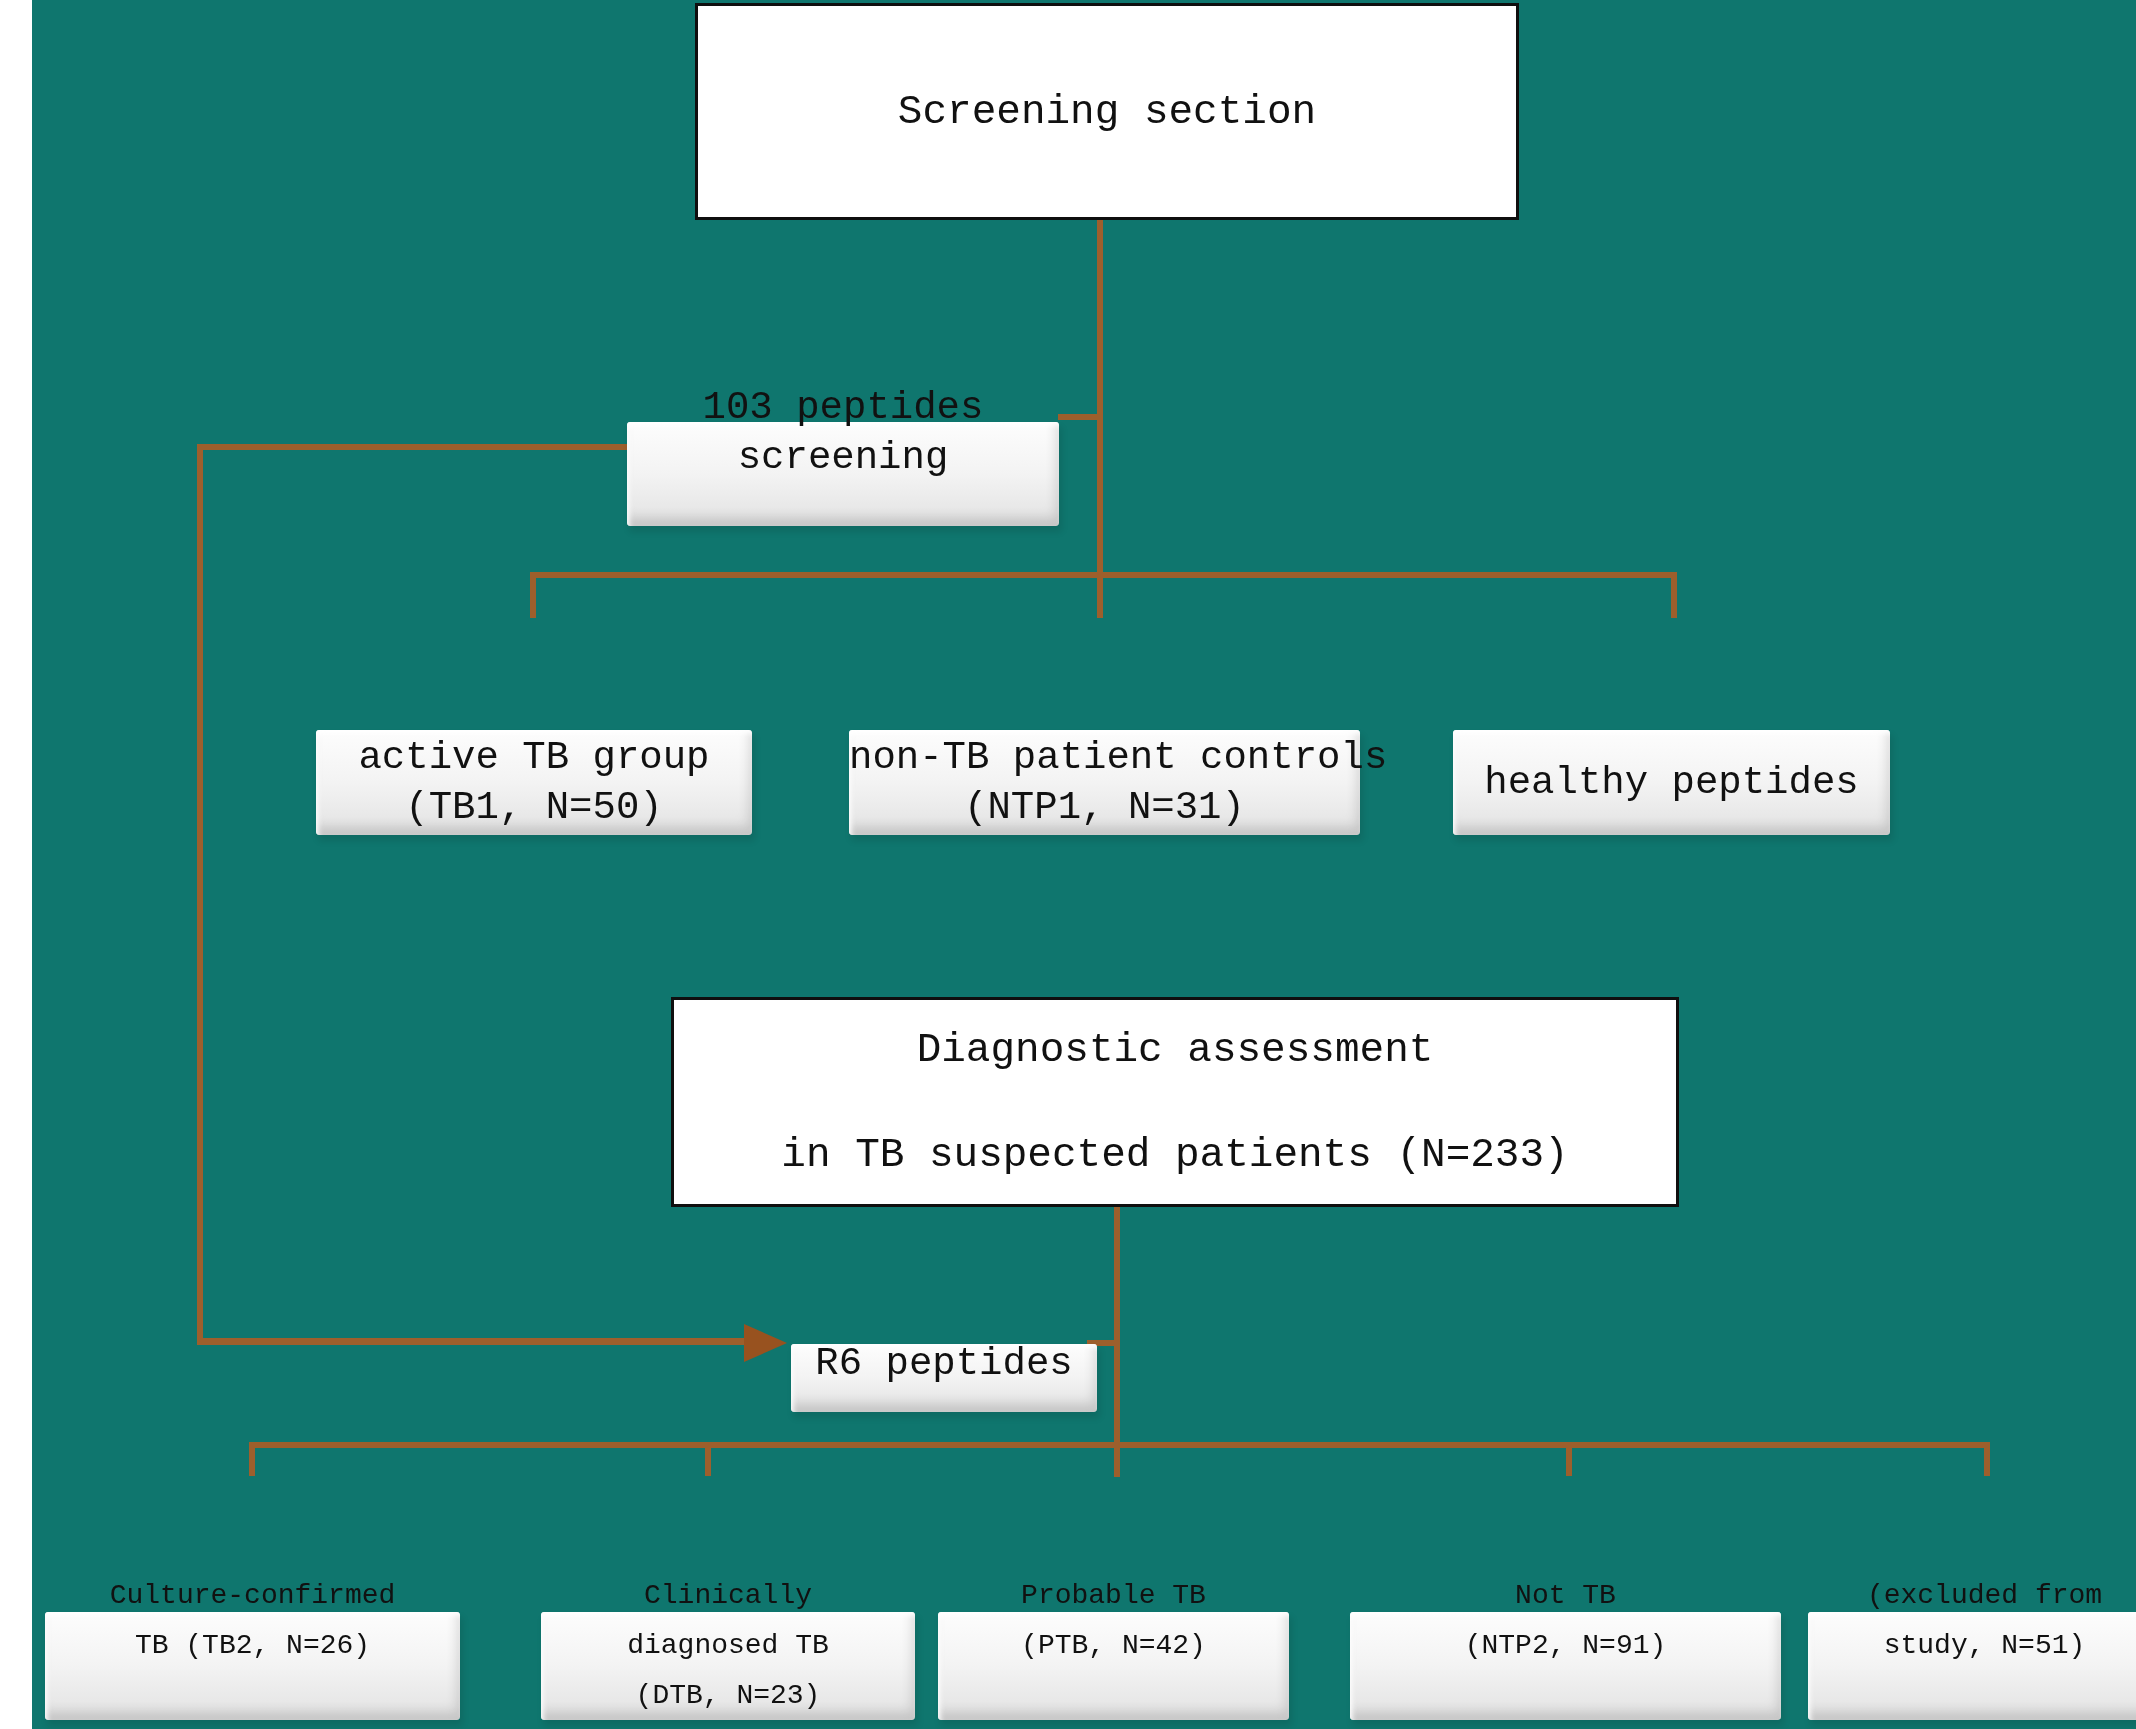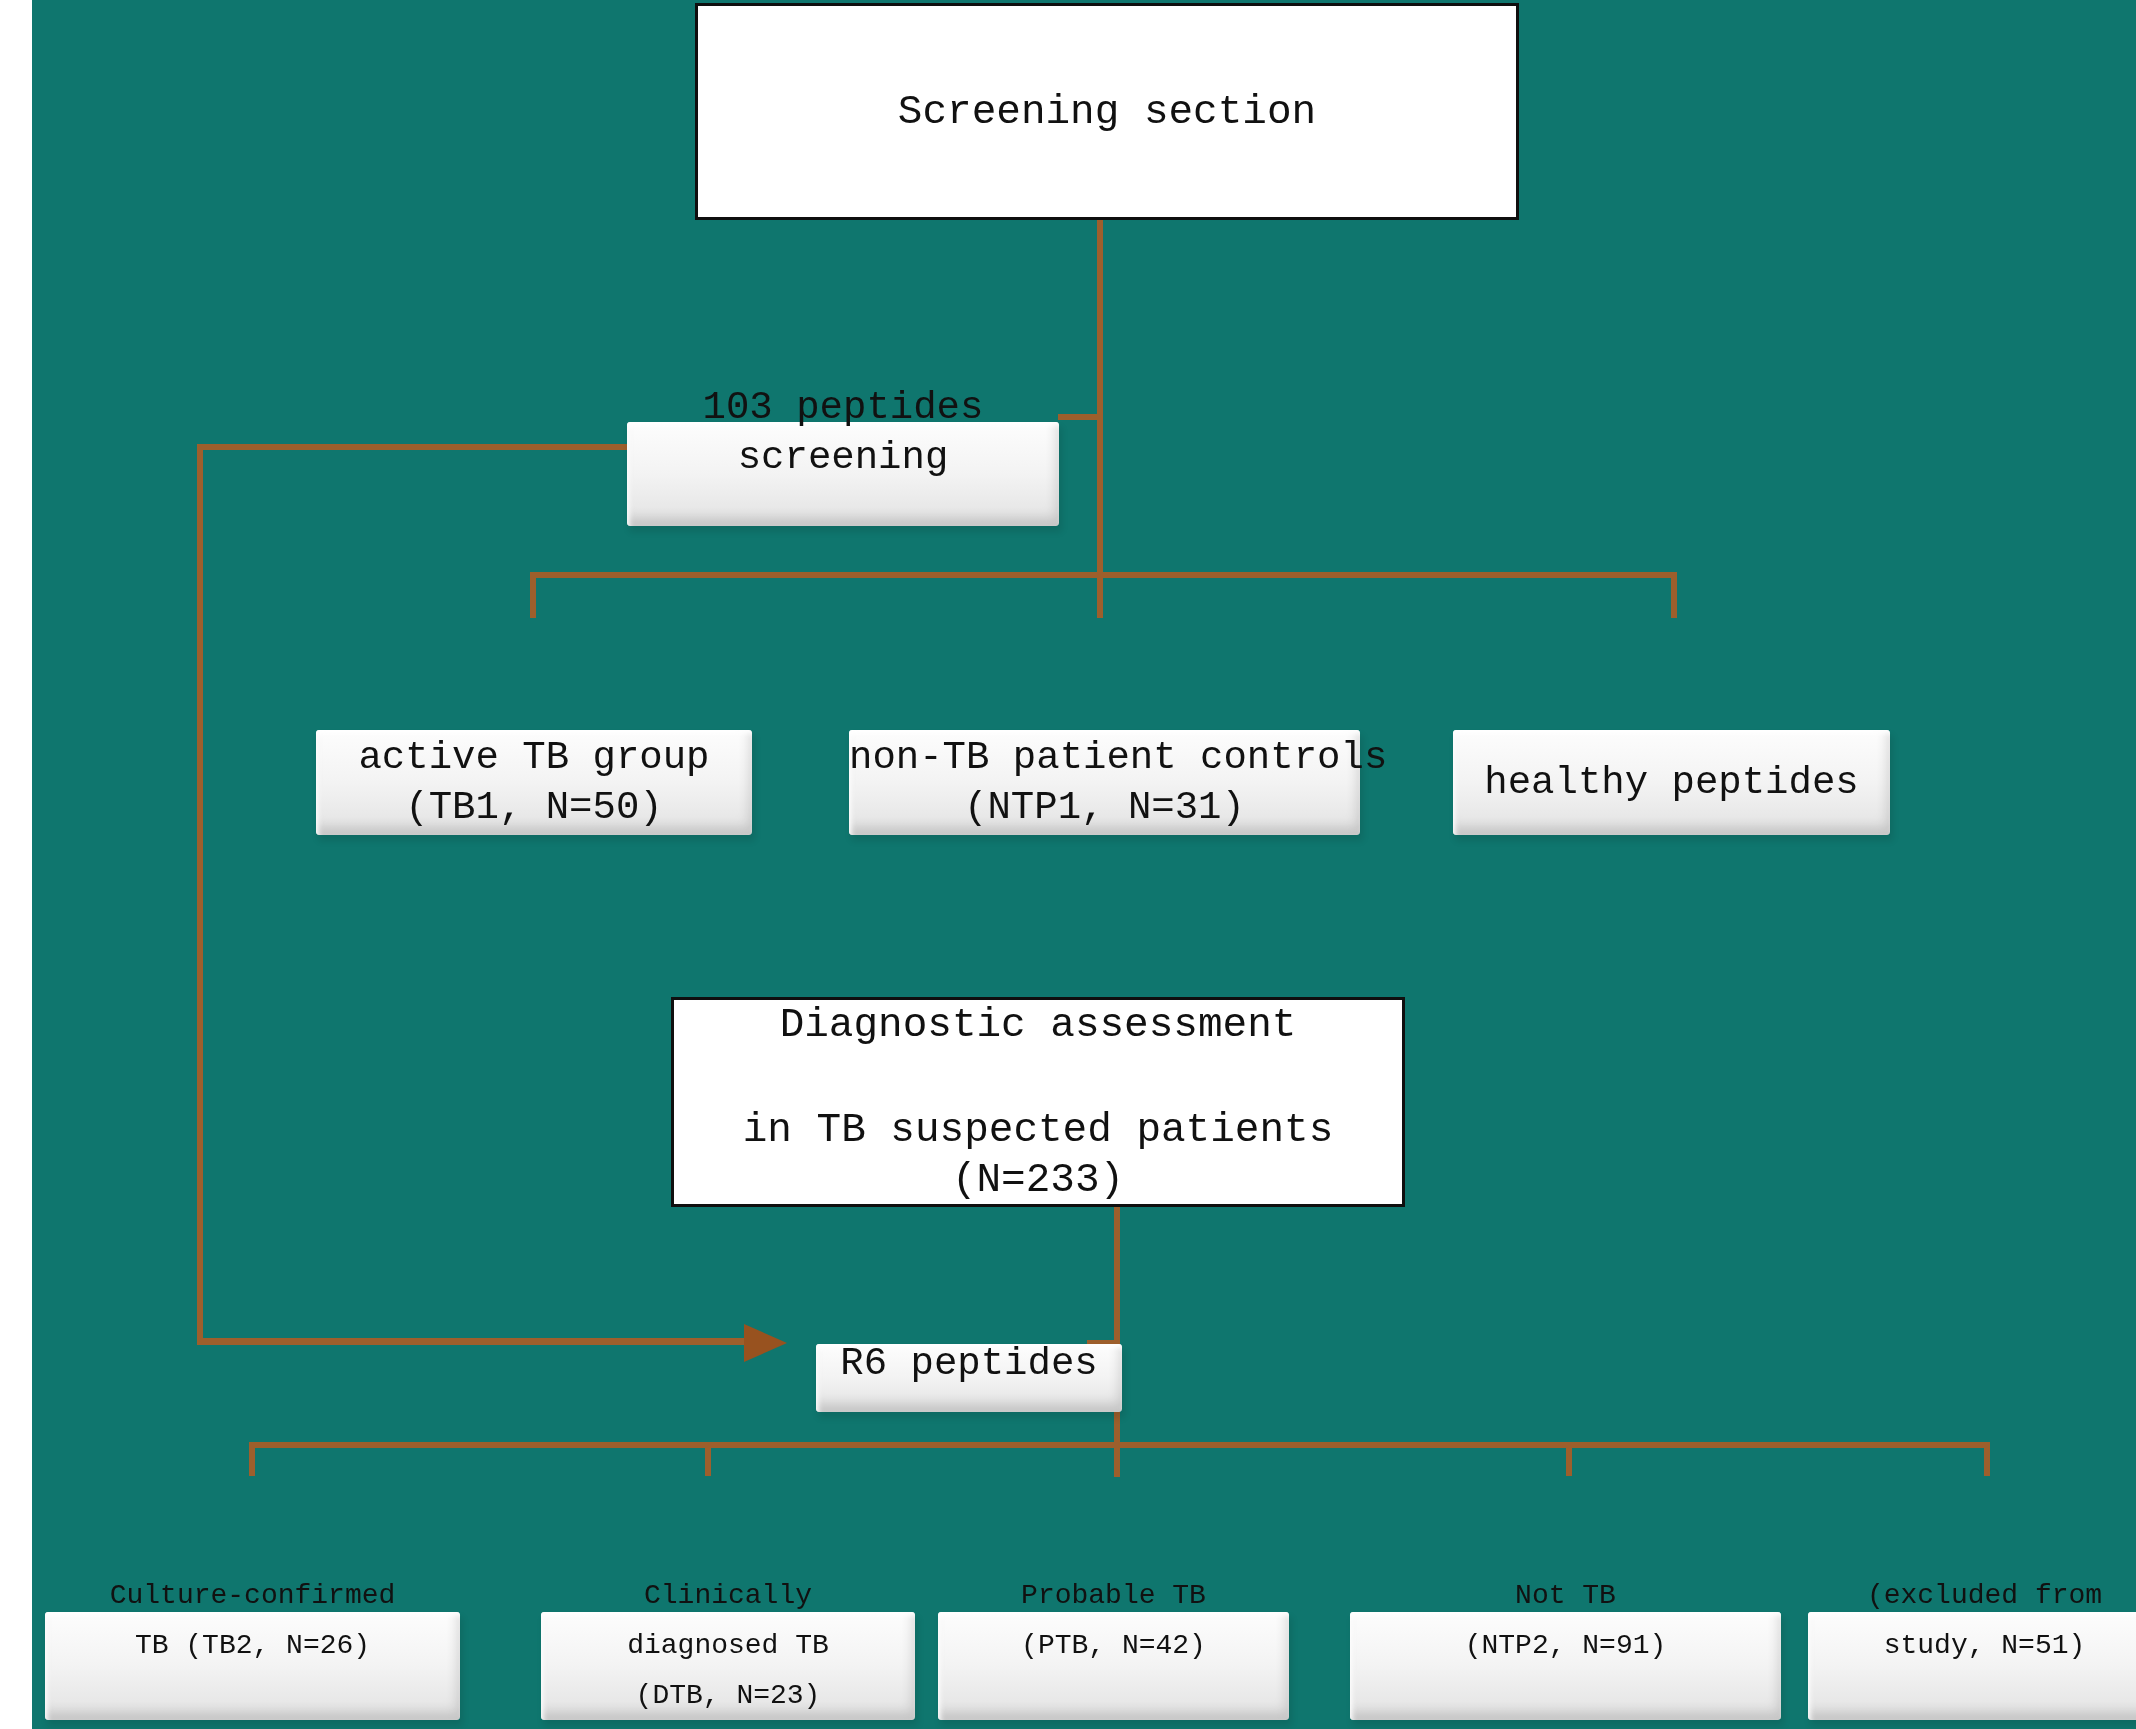--- a/index.html
+++ b/index.html
@@ -39,40 +39,40 @@
   
   .outline{
     position:absolute;
     background:#ffffff;
     border:3.4px solid var(--box-border,#0f0f0f);
     display:flex;flex-direction:column;align-items:center;justify-content:center;
     text-align:center;font-size:41px;line-height:50px;
     box-sizing:border-box;
   }
   #screening {left:663px;top:3.4px;width:824px;height:217px;}
-  #diagnostic{left:639px;top:997px;width:734px;height:210px;gap:55px;}
+  #diagnostic{left:639px;top:997px;width:1008px;height:210px;gap:55px;}
   
   .pill{
     position:absolute;border-radius:3.4px;
     background:linear-gradient(180deg,var(--pill-top,#fdfdfd) 0%,#f3f3f3 50%,var(--pill-bottom,#e2e2e2) 100%);
     box-shadow:inset 2.6px 3.4px 5.1px rgba(255,255,255,.95),
                inset -3.4px -8.6px 10.3px rgba(0,0,0,.13),
                2.6px 5.1px 7.7px rgba(0,0,0,.10);
   }
   .lbl{
     position:absolute;left:0;right:0;
     text-align:center;font-size:39px;line-height:50px;white-space:nowrap;
   }
   .lbl.center{top:50%;transform:translateY(-50%);}
   #p103 {left:595px;top:422px;width:432px;height:104px;}
   #p103  .lbl{top:-39px;}
   #ptb1 {left:284px;top:730px;width:436px;height:105px;}
   #pntp1{left:817px;top:730px;width:511px;height:105px;}
   #phc  {left:1421px;top:730px;width:437px;height:105px;}
-  #pr6  {left:784px;top:1344px;width:306px;height:68px;}
+  #pr6  {left:759px;top:1344px;width:306px;height:68px;}
   #pr6   .lbl{top:-5.1px;}
   .bpill{top:1612px;height:108px;}
   .bpill .lbl{top:-41px;font-size:28px;line-height:50px;}
   #ptb2 {left:13px;  width:415px;}
   #pdtb {left:509px; width:374px;}
   #pptb {left:906px;width:351px;}
   #pntp2{left:1318px;width:431px;}
   #pind {left:1776px;width:353px;}
 </style>
 </head>

